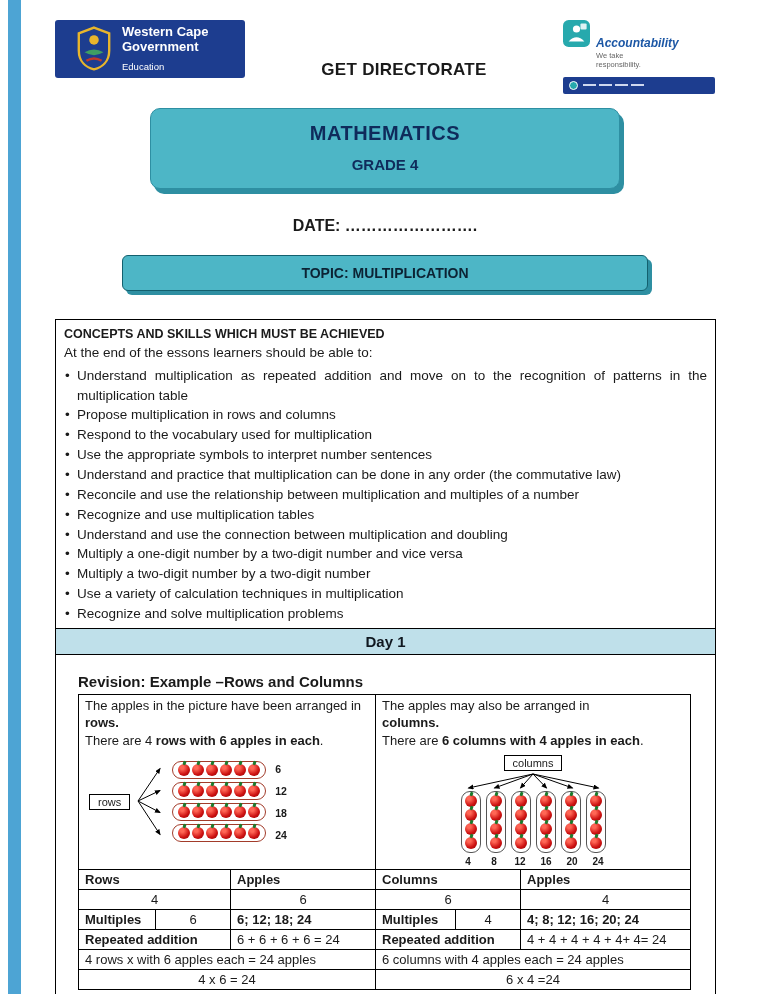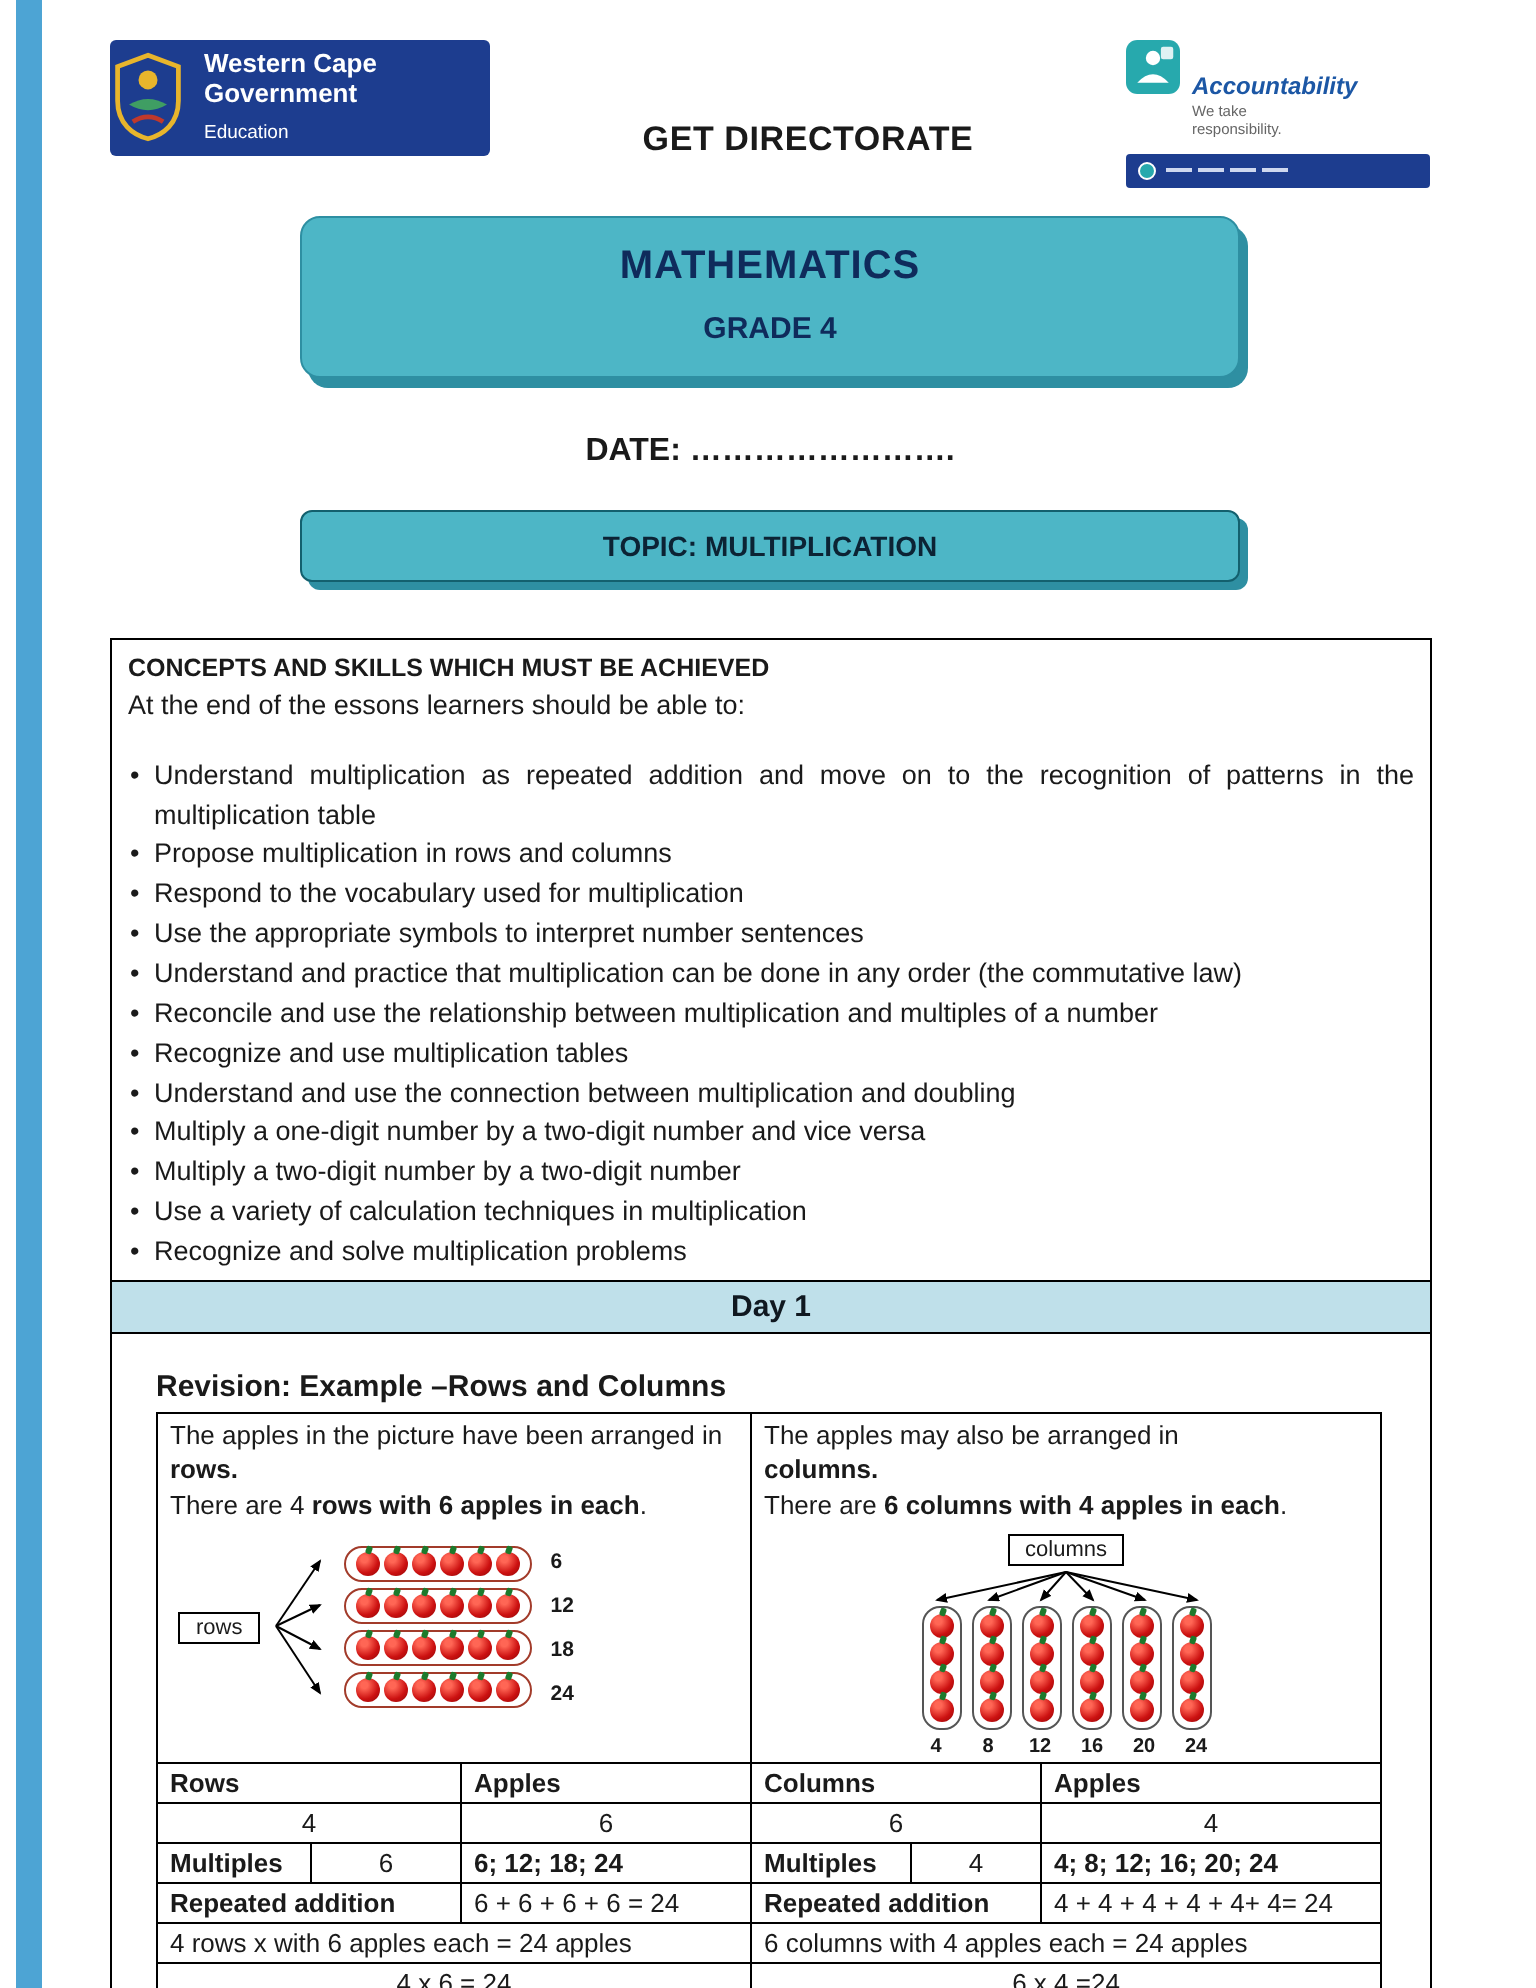--- a/index.html
+++ b/index.html
@@ -9,21 +9,21 @@
   *{box-sizing:border-box; margin:0; padding:0;}
   html,body{background:#fff;}
   body{width:768px; height:994px; position:relative; overflow:hidden;
        font-family:"Liberation Sans", sans-serif; color:var(--ink);}
   .left-bar{position:absolute; left:8px; top:0; width:13px; height:994px; background:var(--bar-blue);}
   .content{position:absolute; left:55px; top:0; width:660px;}
 
   
   .header{display:flex; align-items:flex-start; padding-top:20px;}
   .wcg-logo{width:190px; height:58px; background:var(--navy); border-radius:3px;
-            display:flex; gap:9px; padding:5px 0; flex:none;}
+            display:flex; gap:9px; padding:5px 20px; flex:none;}
   .arms{width:38px; height:47px; flex:none;}
   .wcg-name{color:#fff; font-weight:bold; font-size:13px; line-height:1.12;}
   .wcg-dept{color:#fff; font-size:9.5px; margin-top:7px;}
   .directorate{flex:1; text-align:center; font-weight:bold; font-size:17px;
                letter-spacing:.3px; margin-top:40px;}
   .acc{width:152px; flex:none;}
   .acc-top{display:flex; gap:6px; align-items:flex-start;}
   .acc-icon{width:27px; height:27px; flex:none;}
   .acc-title{color:#1c57a5; font-weight:bold; font-style:italic; font-size:12px;margin-top:16px;}
   .acc-tag{font-size:7.5px; color:#666; line-height:1.25; margin-top:1px;}
@@ -34,30 +34,30 @@
   .strip-bars{display:flex; gap:3px; align-items:center;}
   .strip-bars i{display:block; width:13px; height:2px; background:#cfd8ef;}
 
   
   .math-box{width:470px; margin:14px auto 0; background:var(--teal);
             border:1px solid var(--teal-shadow); border-radius:10px;
             box-shadow:4px 5px 0 var(--teal-shadow); text-align:center; padding:13px 0 15px;}
   .math-title{font-size:20px; font-weight:bold; color:var(--title-navy); letter-spacing:.5px;}
   .math-grade{font-size:15px; font-weight:bold; color:var(--title-navy); margin-top:11px;}
   .date-line{text-align:center; margin-top:28px; font-weight:bold; font-size:16px;}
-  .topic-box{width:470px; margin:20px auto 0; background:var(--teal);
+  .topic-box{width:526px; margin:20px auto 0; background:var(--teal);
              border:1px solid #13606e; border-radius:6px; box-shadow:4px 4px 0 var(--teal-shadow);
              text-align:center; padding:9px 0; font-weight:bold; font-size:14px; color:#0c2334;}
 
   
   .main-table{width:660px; border-collapse:collapse; margin-top:28px; font-size:13.5px;}
   .main-table > tbody > tr > td{border:1px solid #000; vertical-align:top;}
   .concepts-cell{padding:7px 8px 4px;}
   .concepts-heading{font-weight:bold; font-size:12.5px; margin-bottom:4px;}
-  .concepts-intro{margin-bottom:18px;}
+  .concepts-intro{margin-bottom:6px;}
   ul.objectives{list-style:none;}
   ul.objectives li{position:relative; padding-left:13px; text-align:justify; line-height:1.47;}
   ul.objectives li::before{content:"•"; position:absolute; left:1px;}
   .res-label{font-weight:bold; padding:3px 8px; width:320px;}
   .res-value{padding:3px 8px;}
   .day-band{background:var(--day-band); text-align:center; font-weight:bold;
             font-size:15px; padding:4px 0; color:#101820;}
   .day-content{padding:6px 24px 12px 22px;}
   .revision-title{font-weight:bold; font-size:15px; margin-bottom:4px;margin-top:12px;}
 

